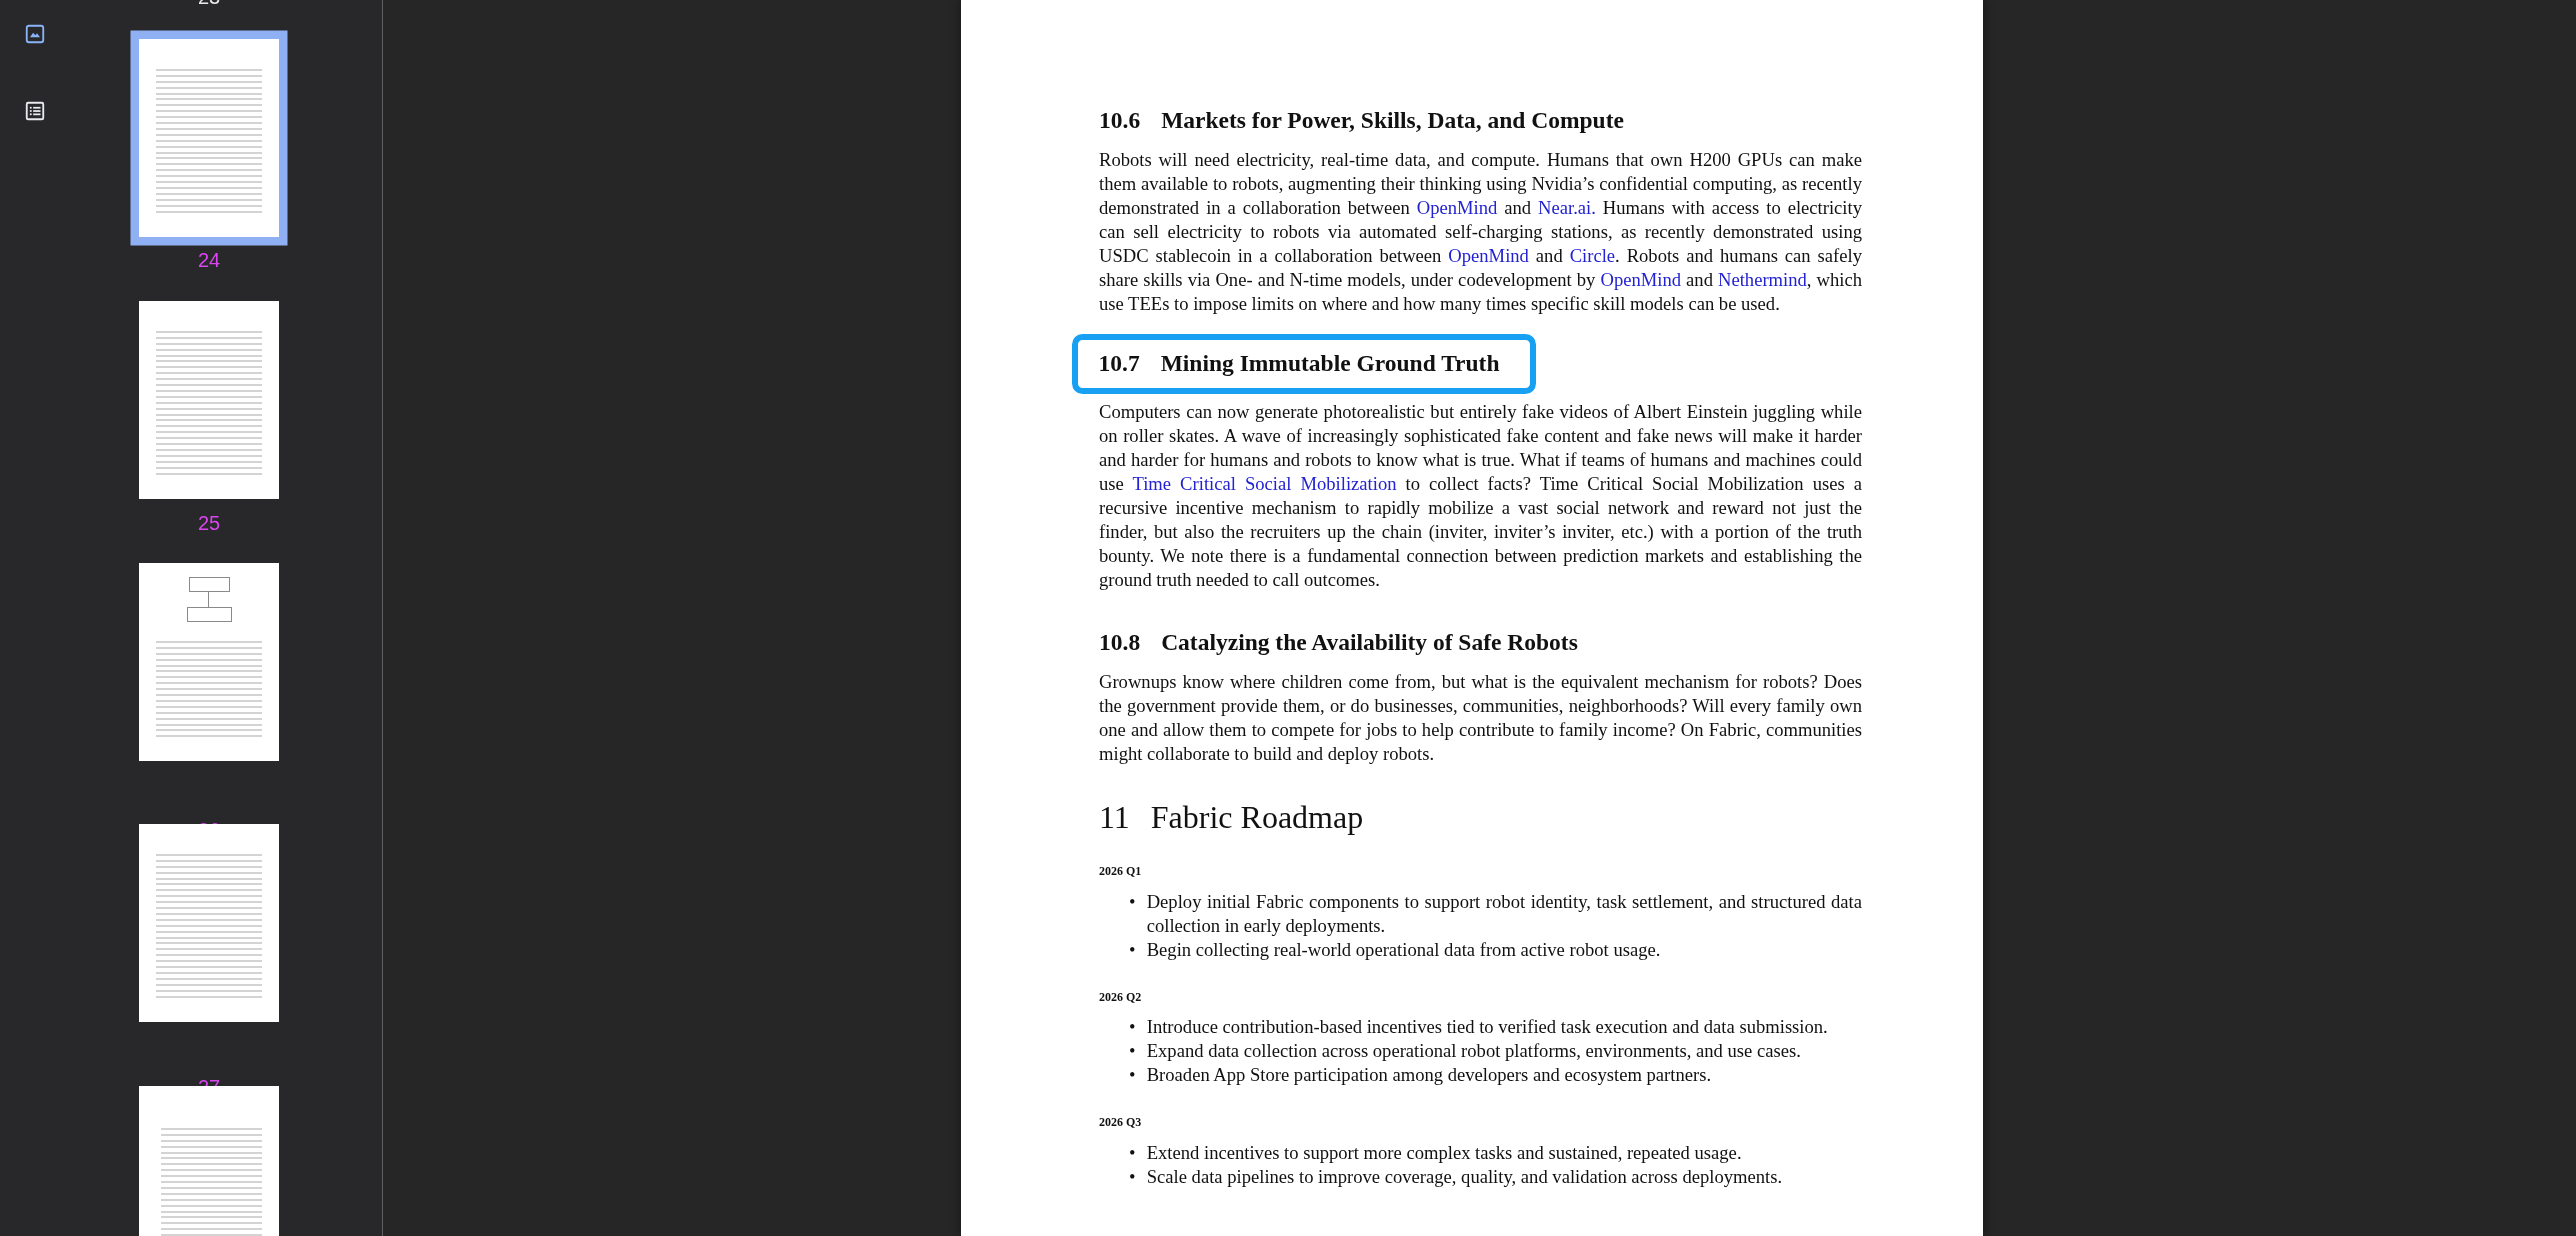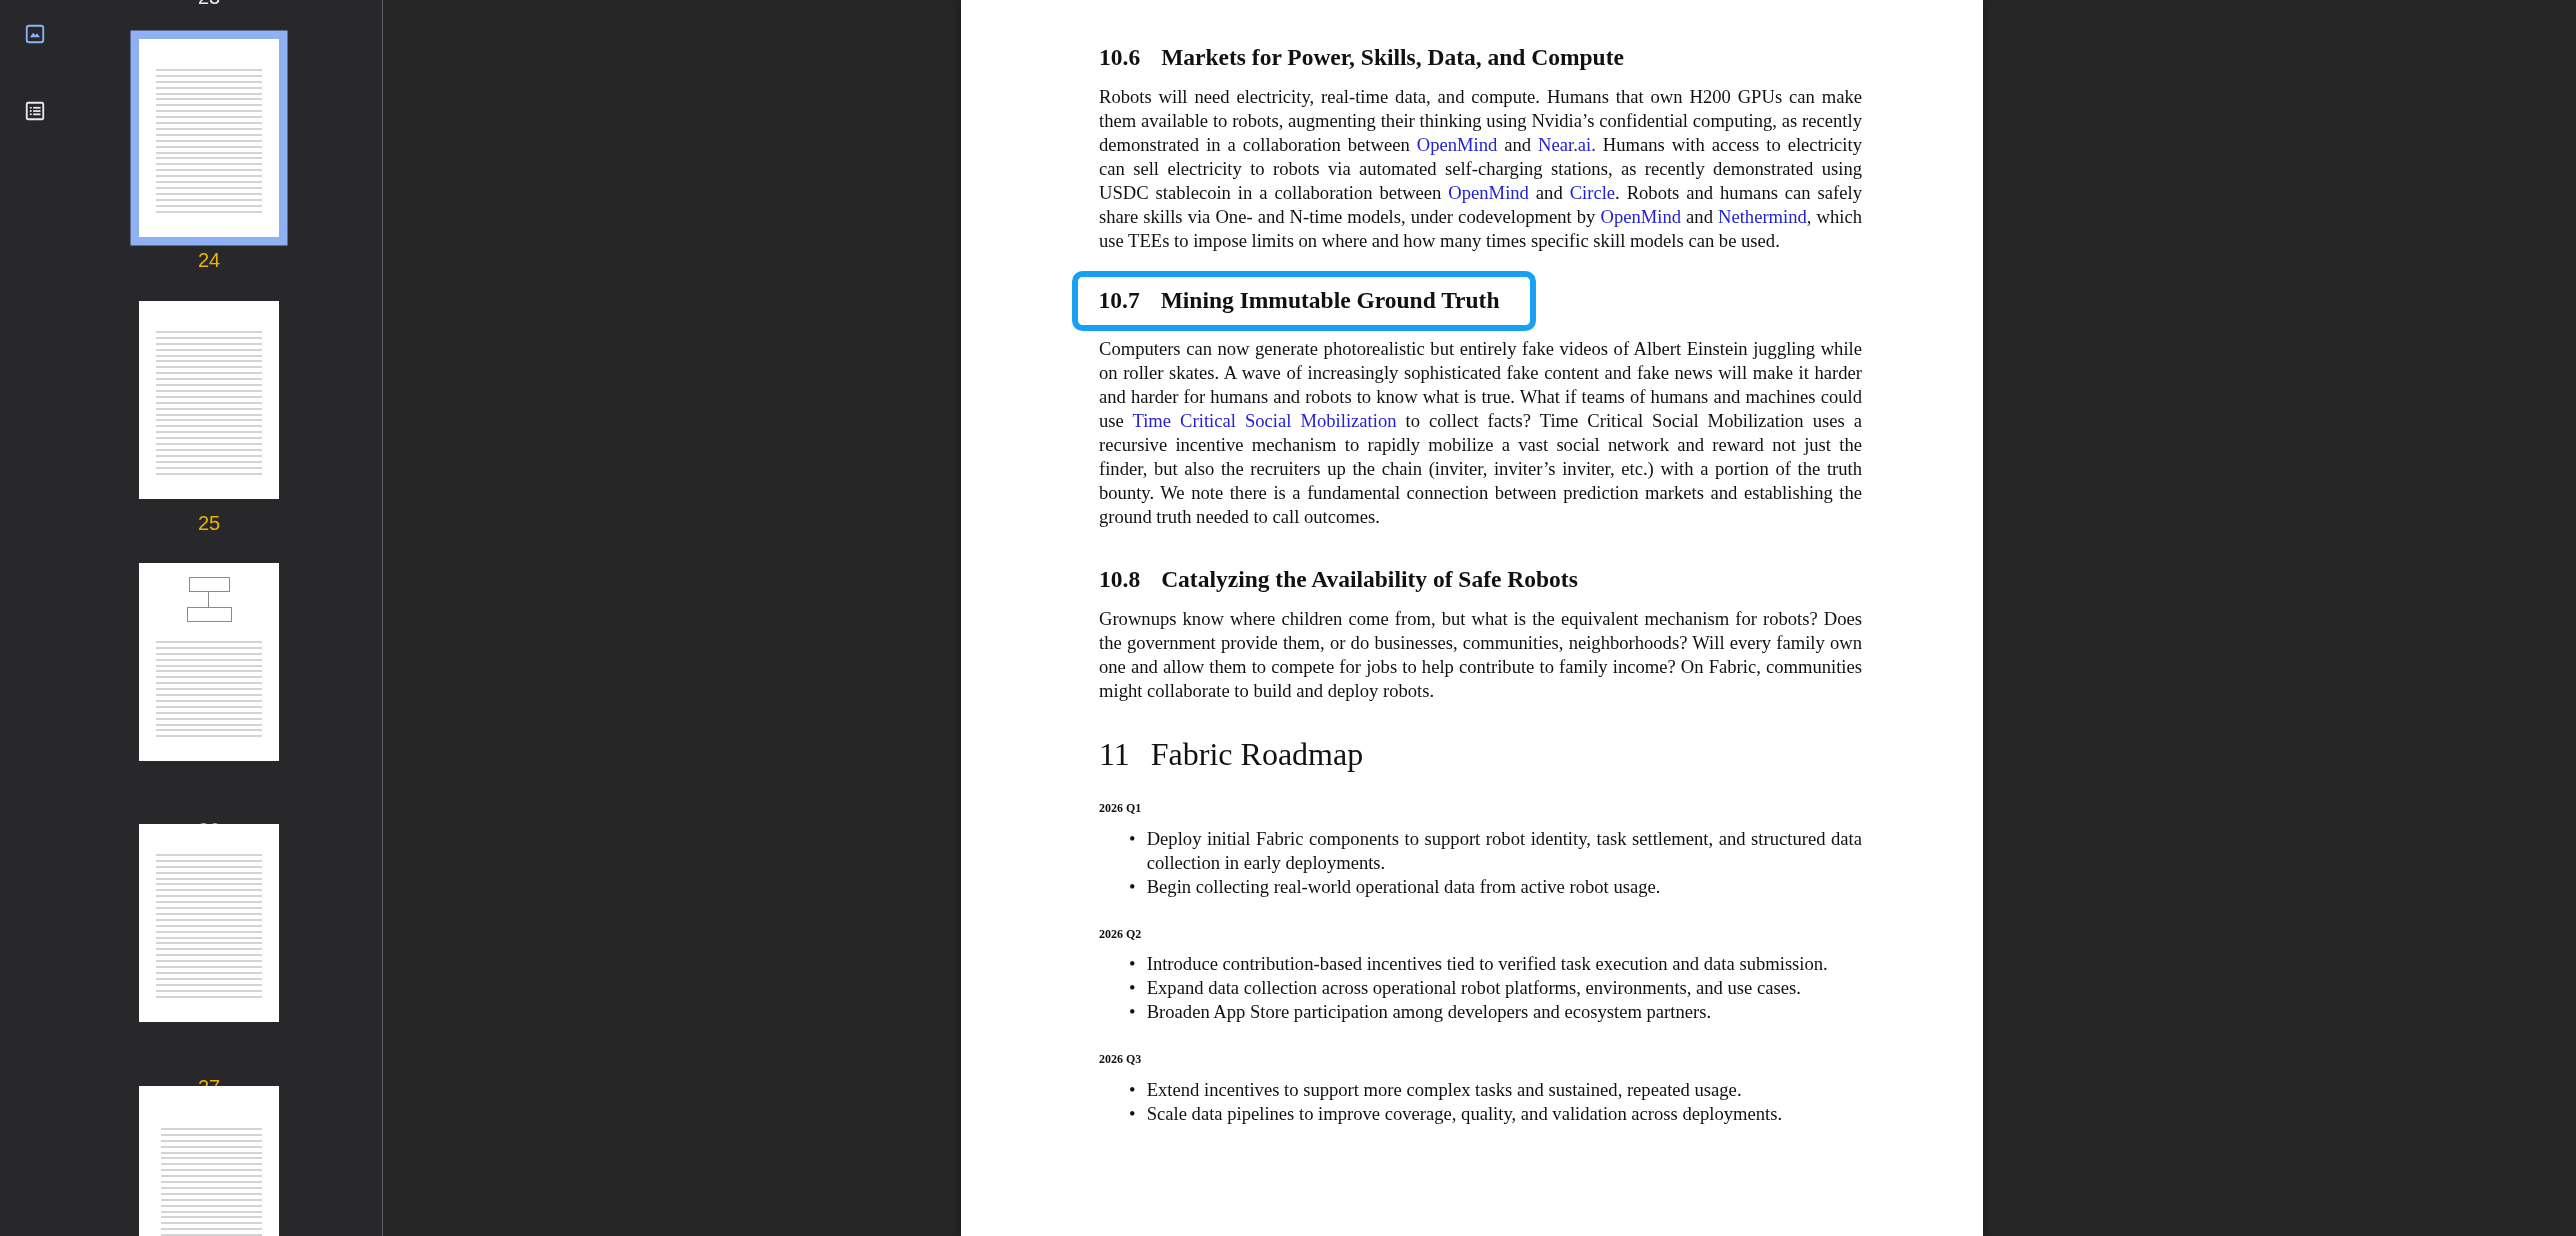--- a/index.html
+++ b/index.html
@@ -38,35 +38,35 @@
   .mini-box{
     position:absolute;left:50px;width:39px;height:13px;
     border:0.7px solid #8a8a8a;background:#fff;z-index:2;
   }
   .mini-box.b1{top:14.4px;}
   .mini-box.b2{top:44px;width:43px;left:48px;}
   .mini-line{position:absolute;left:69px;top:27.5px;width:0.7px;height:17px;background:#8a8a8a;z-index:2;}
   .thumb-label{
     position:absolute;left:139px;width:140px;text-align:center;
     font-family:"Liberation Sans","DejaVu Sans",sans-serif;
-    font-size:20px;color:#eab308;line-height:23.5px;
+    font-size:20px;color:#d946ef;line-height:23.5px;
   }
   .offscreen-label{
     position:absolute;left:139px;top:-14.4px;width:140px;text-align:center;
     font-family:"Liberation Sans","DejaVu Sans",sans-serif;
     font-size:20px;color:#e8e8e8;line-height:23.5px;
   }
   
   .page{
     position:absolute;left:961px;top:0;width:1022px;height:1236px;
     background:#ffffff;box-shadow:0 0 10.5px rgba(0,0,0,.45);
   }
   .doc{
     position:absolute;left:138px;top:0;width:763px;
-    padding-top:44px;color:#111111;
+    padding-top:107px;color:#111111;
     font-size:18.6px;line-height:24px;
   }
   .doc-h2{font-size:23.5px;font-weight:bold;line-height:1.15;margin:37px 0 0;}
   .doc-h2:first-child{margin-top:0;}
   .doc-h1{font-size:32px;font-weight:normal;line-height:1.15;margin:33px 0 0;}
   .doc-h3{font-size:12px;font-weight:bold;line-height:1.15;margin:29px 0 0;}
   .h-gap{display:inline-block;width:21px;}
   .doc-p{margin:13.7px 0 0;text-align:justify;}
   .hl-box{
     display:inline-block;margin:18.3px 0 0 -27.5px;

